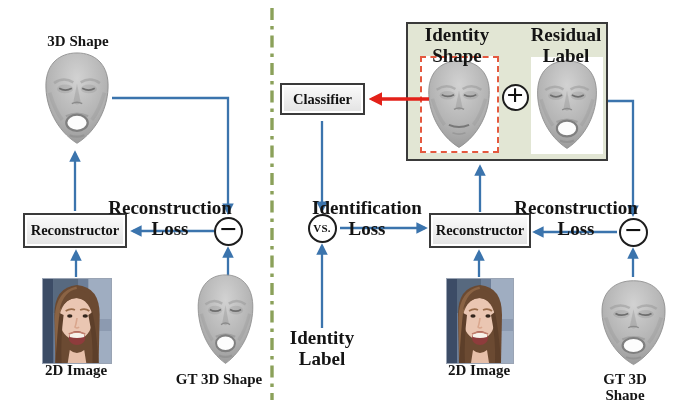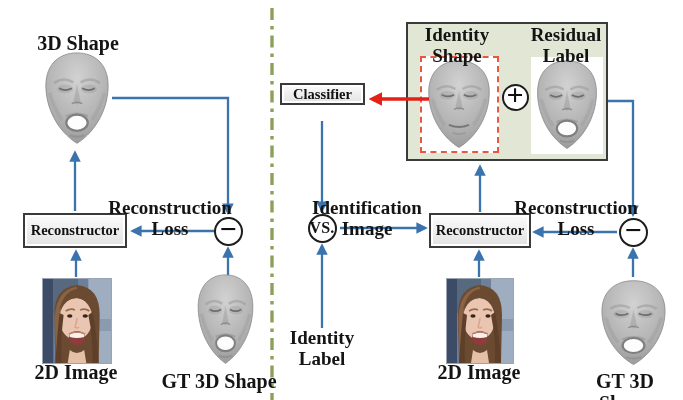--- a/index.html
+++ b/index.html
@@ -15,24 +15,24 @@
          background:#ffffff;border:2.6px dashed #e4593f;z-index:3;}
   .face{position:absolute;z-index:4;}
   .photo{position:absolute;z-index:4;border:1px solid #9aa4b4;}
   .nodebox{position:absolute;box-sizing:border-box;display:flex;align-items:center;justify-content:center;
          border:2.4px solid #3a3a3a;background:linear-gradient(180deg,#fbfbfb,#e2e2e2);
          box-shadow:inset 0 0 0 2px #ffffff;font-weight:bold;font-size:14.5px;color:#111;z-index:5;}
   .circle{position:absolute;box-sizing:border-box;width:29px;height:29px;border-radius:50%;
          background:#ffffff;border:2.6px solid #1d1d1d;display:flex;align-items:center;justify-content:center;
          font-weight:bold;color:#111;z-index:5;}
   .op{font-size:30px;line-height:1;transform:translateY(-2.5px);}
-  .vs-text{font-size:16px;line-height:1;letter-spacing:0.2px;}
+  .vs-text{font-size:11px;line-height:1;letter-spacing:0.2px;}
   .lbl{position:absolute;transform:translateX(-50%);text-align:center;font-weight:bold;color:#141414;
          white-space:pre-line;line-height:1.08;z-index:5;}
-  .fs15{font-size:20px;}
+  .fs15{font-size:15px;}
   .fs13{font-size:19px;}
 </style>
 </head>
 <body>
 
 <div class="stage">
 
   <svg class="layer wires">
     <defs>
       <marker id="mB" viewBox="0 0 10 10" refX="7.5" refY="5" markerWidth="5" markerHeight="5" orient="auto">
@@ -137,21 +137,21 @@
   <svg class="photo" style="left:42px;top:278px;width:68px;height:84px;" viewBox="0 0 66 84" preserveAspectRatio="none">
       <use href="#photoGirl"></use>
     </svg>
   <svg class="photo" style="left:446px;top:278px;width:66px;height:84px;" viewBox="0 0 66 84" preserveAspectRatio="none">
       <use href="#photoGirl"></use>
     </svg>
 
   <div class="nodebox" style="left:23px;top:213px;width:104px;height:35px;">
     <span>Reconstructor</span>
   </div>
-  <div class="nodebox" style="left:280px;top:83px;width:85px;height:22px;">
+  <div class="nodebox" style="left:280px;top:83px;width:85px;height:32px;">
     <span>Classifier</span>
   </div>
   <div class="nodebox" style="left:429px;top:213px;width:102px;height:35px;">
     <span>Reconstructor</span>
   </div>
 
   <div class="circle" style="left:213.5px;top:216.5px;">
     <span class="op">−</span>
   </div>
   <div class="circle" style="left:618.5px;top:217.5px;">
@@ -168,21 +168,21 @@
   <div class="lbl fs13" style="left:170px;top:198px;">Reconstruction
 Loss</div>
   <div class="lbl fs15" style="left:76px;top:362px;">2D Image</div>
   <div class="lbl fs15" style="left:219px;top:371px;">GT 3D Shape</div>
 
   <div class="lbl fs13" style="left:457px;top:25px;">Identity
 Shape</div>
   <div class="lbl fs13" style="left:566px;top:25px;">Residual
 Label</div>
   <div class="lbl fs13" style="left:367px;top:198px;">Identification
-Image</div>
+Loss</div>
   <div class="lbl fs13" style="left:576px;top:198px;">Reconstruction
 Loss</div>
   <div class="lbl fs13" style="left:322px;top:328px;">Identity
 Label</div>
   <div class="lbl fs15" style="left:479px;top:362px;">2D Image</div>
   <div class="lbl fs15" style="left:625px;top:371px;">GT 3D Shape</div>
 
   <svg class="layer wires-top">
     <path d="M429,99 L372,99" fill="none" stroke="#e32119" stroke-width="3.4" marker-end="url(#mR)"></path>
   </svg>

